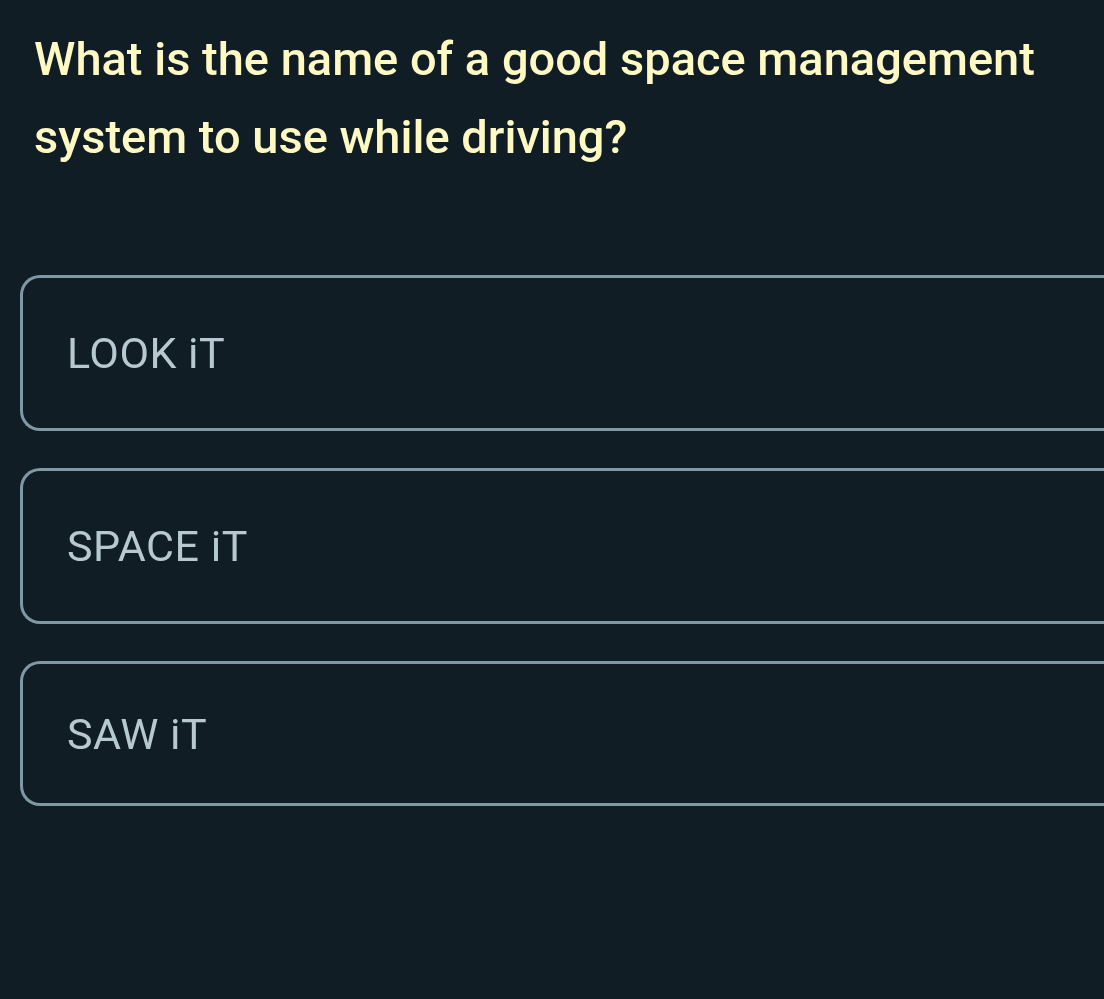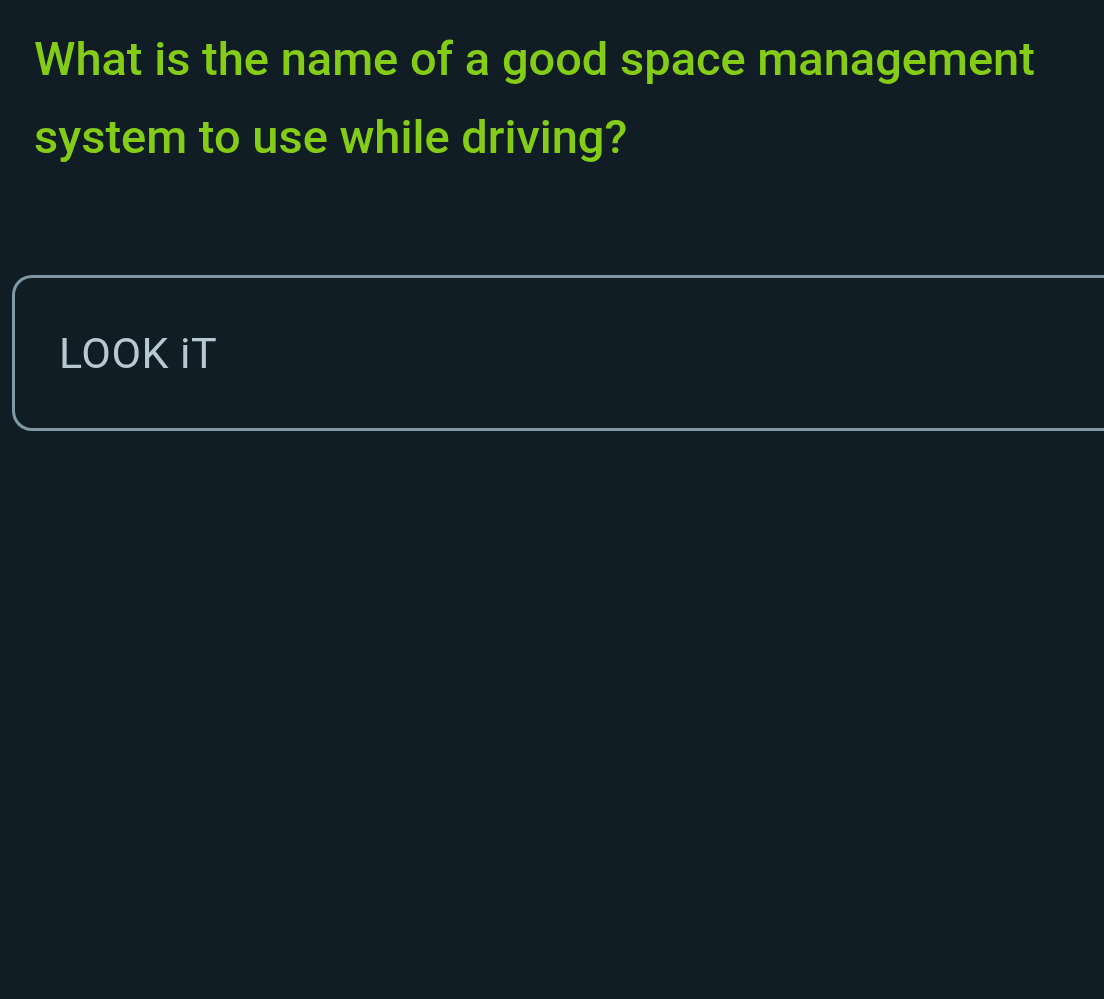--- a/index.html
+++ b/index.html
@@ -10,28 +10,28 @@
     background:#111d25;
     font-family:-apple-system, BlinkMacSystemFont, "Segoe UI", Roboto, "Helvetica Neue", Arial, sans-serif;
     overflow:hidden;
     color:#dbe5ea;
   }
   .question{
     padding:20px 34px 0 34px;
     font-size:47px;
     line-height:1.65;
     font-weight:500;
-    color:#84cc16;
+    color:#fef9c3;
   }
   .options{
     margin-top:100px;
     display:flex;
     flex-direction:column;
     gap:37px;
-    padding-left:12px;
+    padding-left:20px;
   }
   .option{
     height:156px;
     border:3px solid #7f98a3;
     border-right:none;
     border-radius:20px 0 0 20px;
     box-sizing:border-box;
     display:flex;
     align-items:center;
     padding-left:44px;
@@ -46,13 +46,15 @@
     height:145px; 
   }
 </style>
 </head>
 <body>
 
 <div class="question">What is the name of a good space management system to use while driving?</div>
 
 <div class="options">
   <div class="option">LOOK iT</div>
+  <div class="option">SPACE iT</div>
+  <div class="option cut">SAW iT</div>
 </div>
 
 </body></html>

